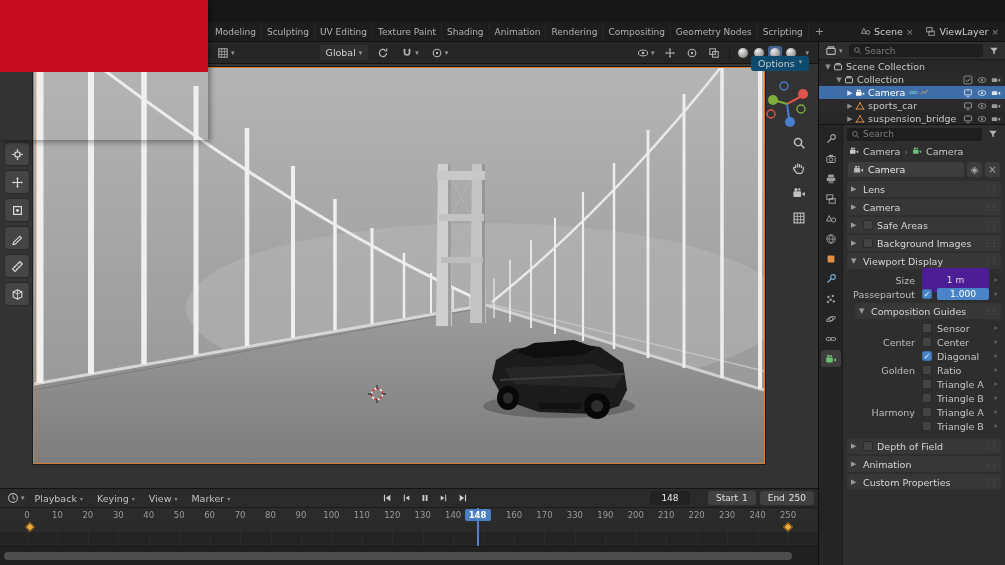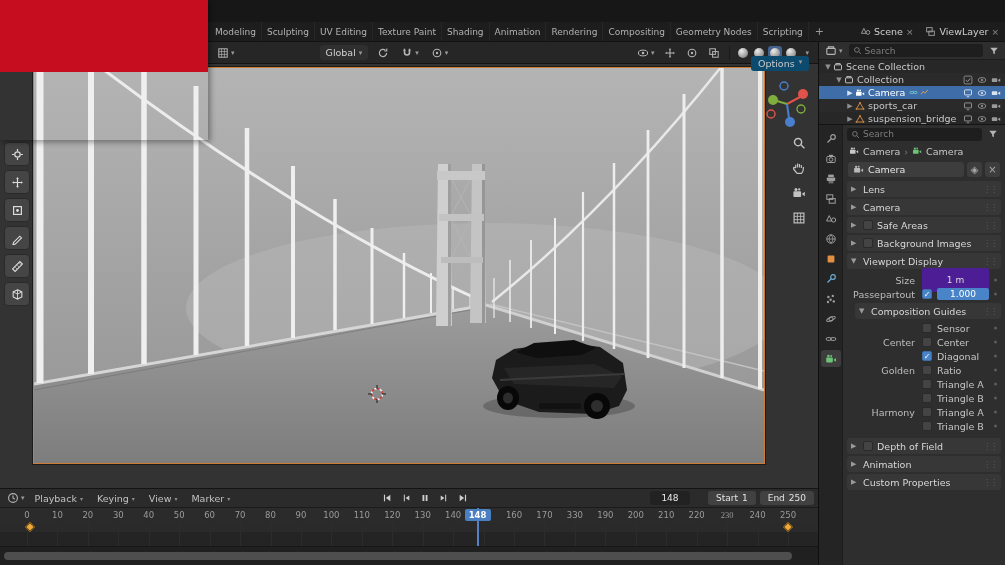--- a/index.html
+++ b/index.html
@@ -510,21 +510,21 @@
           <span class="tick" style="left: 422.72px;">130</span>
           <span class="tick" style="left: 453.16px;">140</span>
           <span class="tick" style="left: 483.6px;">150</span>
           <span class="tick" style="left: 514.04px;">160</span>
           <span class="tick" style="left: 544.48px;">170</span>
           <span class="tick" style="left: 574.92px;">330</span>
           <span class="tick" style="left: 605.36px;">190</span>
           <span class="tick" style="left: 635.8px;">200</span>
           <span class="tick" style="left: 666.24px;">210</span>
           <span class="tick" style="left: 696.68px;">220</span>
-          <span class="tick" style="left: 727.12px; font-family: Liberation Serif, serif;">230</span>
+          <span class="tick" style="left: 727.12px;">230</span>
           <span class="tick" style="left: 757.56px;">240</span>
           <span class="tick" style="left: 788px;">250</span>
         </div>
       <div class="tl-tracks" id="tl-tracks">
           <div class="tl-band"></div>
           <div class="gridline" style="left: 27px;"></div>
           <div class="gridline" style="left: 57.44px;"></div>
           <div class="gridline" style="left: 87.88px;"></div>
           <div class="gridline" style="left: 118.32px;"></div>
           <div class="gridline" style="left: 148.76px;"></div>

